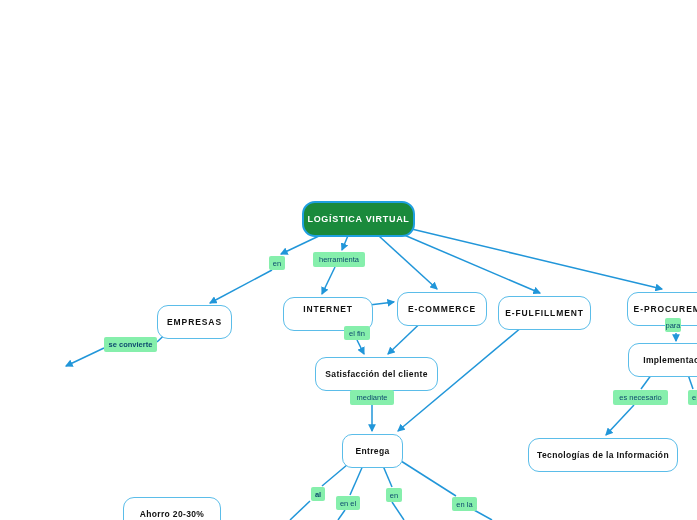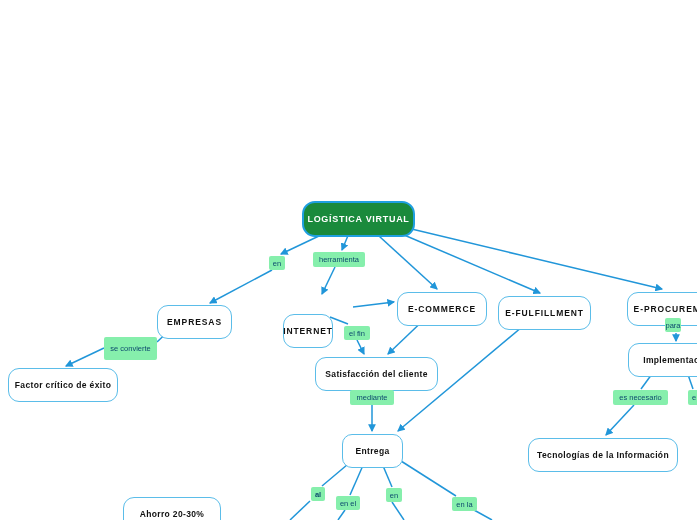--- a/index.html
+++ b/index.html
@@ -136,25 +136,22 @@
   </svg>
 
   <div class="node root" style="left:302px; top:201px; width:113px; height:25px;">
     <span>LOGÍSTICA VIRTUAL</span>
   </div>
 
   <div class="node caps" style="left:157px; top:305px; width:75px; height:19px;">
     <span>EMPRESAS</span>
   </div>
 
-  <div class="node" style="left:8px; top:368px; width:110px; height:19px;">
-    <span>Factor crítico de éxito</span>
-  </div>
-
-  <div class="node caps" style="left:283px; top:314px; width:50px; height:20px;">
+
+  <div class="node caps" style="left:283px; top:297px; width:90px; height:20px;align-items:flex-end;">
     <span>INTERNET</span>
   </div>
 
   <div class="node caps" style="left:397px; top:292px; width:90px; height:20px;">
     <span>E-COMMERCE</span>
   </div>
 
   <div class="node caps" style="left:498px; top:296px; width:93px; height:20px;">
     <span>E-FULFILLMENT</span>
   </div>
@@ -184,21 +181,21 @@
   </div>
 
   <div class="chip" style="left:269px; top:256px; width:16px; height:14px;">
     <span>en</span>
   </div>
 
   <div class="chip" style="left:313px; top:252px; width:52px; height:15px;">
     <span>herramienta</span>
   </div>
 
-  <div class="chip" style="left:104px; top:337px; width:53px; height:23px;">
+  <div class="chip" style="left:104px; top:337px; width:53px; height:15px;font-weight:bold;">
     <span>se convierte</span>
   </div>
 
   <div class="chip" style="left:344px; top:326px; width:26px; height:14px;">
     <span>el fin</span>
   </div>
 
   <div class="chip" style="left:350px; top:390px; width:44px; height:15px;">
     <span>mediante</span>
   </div>

